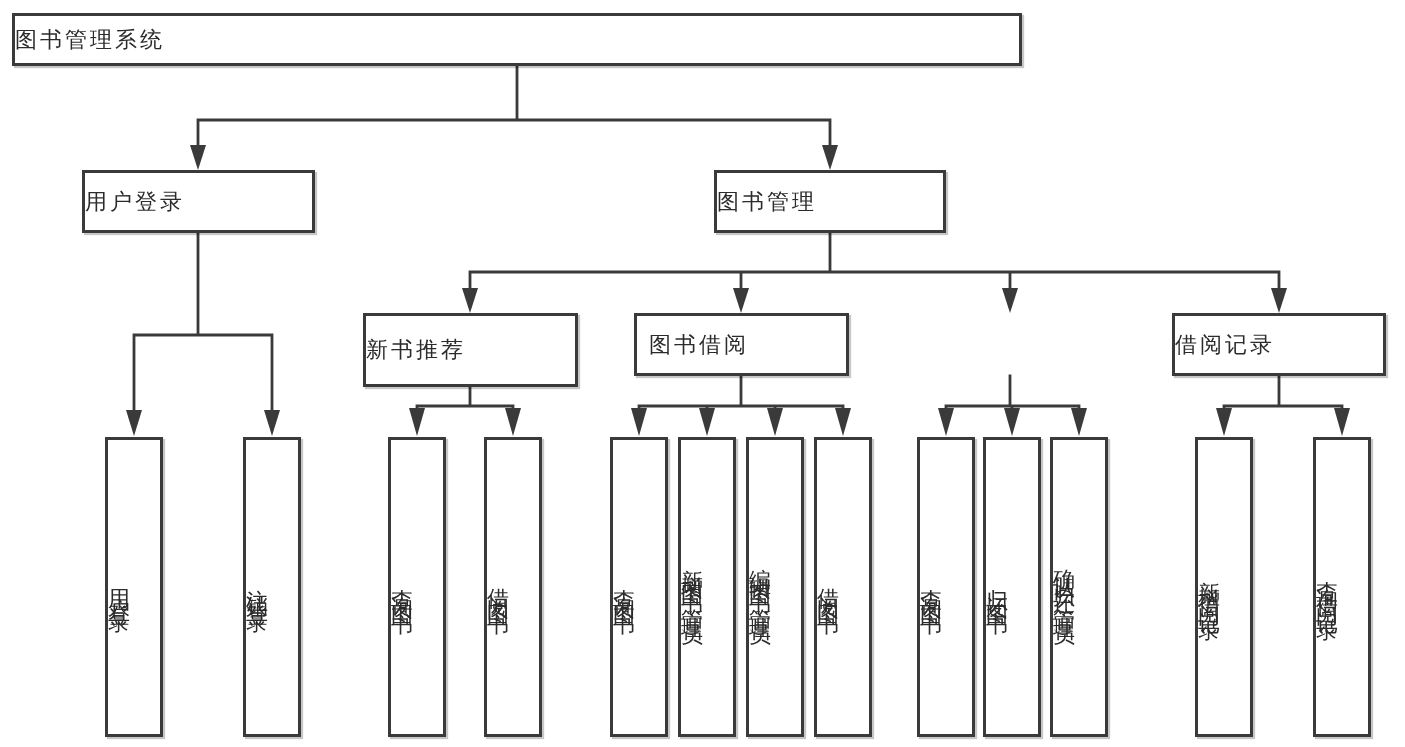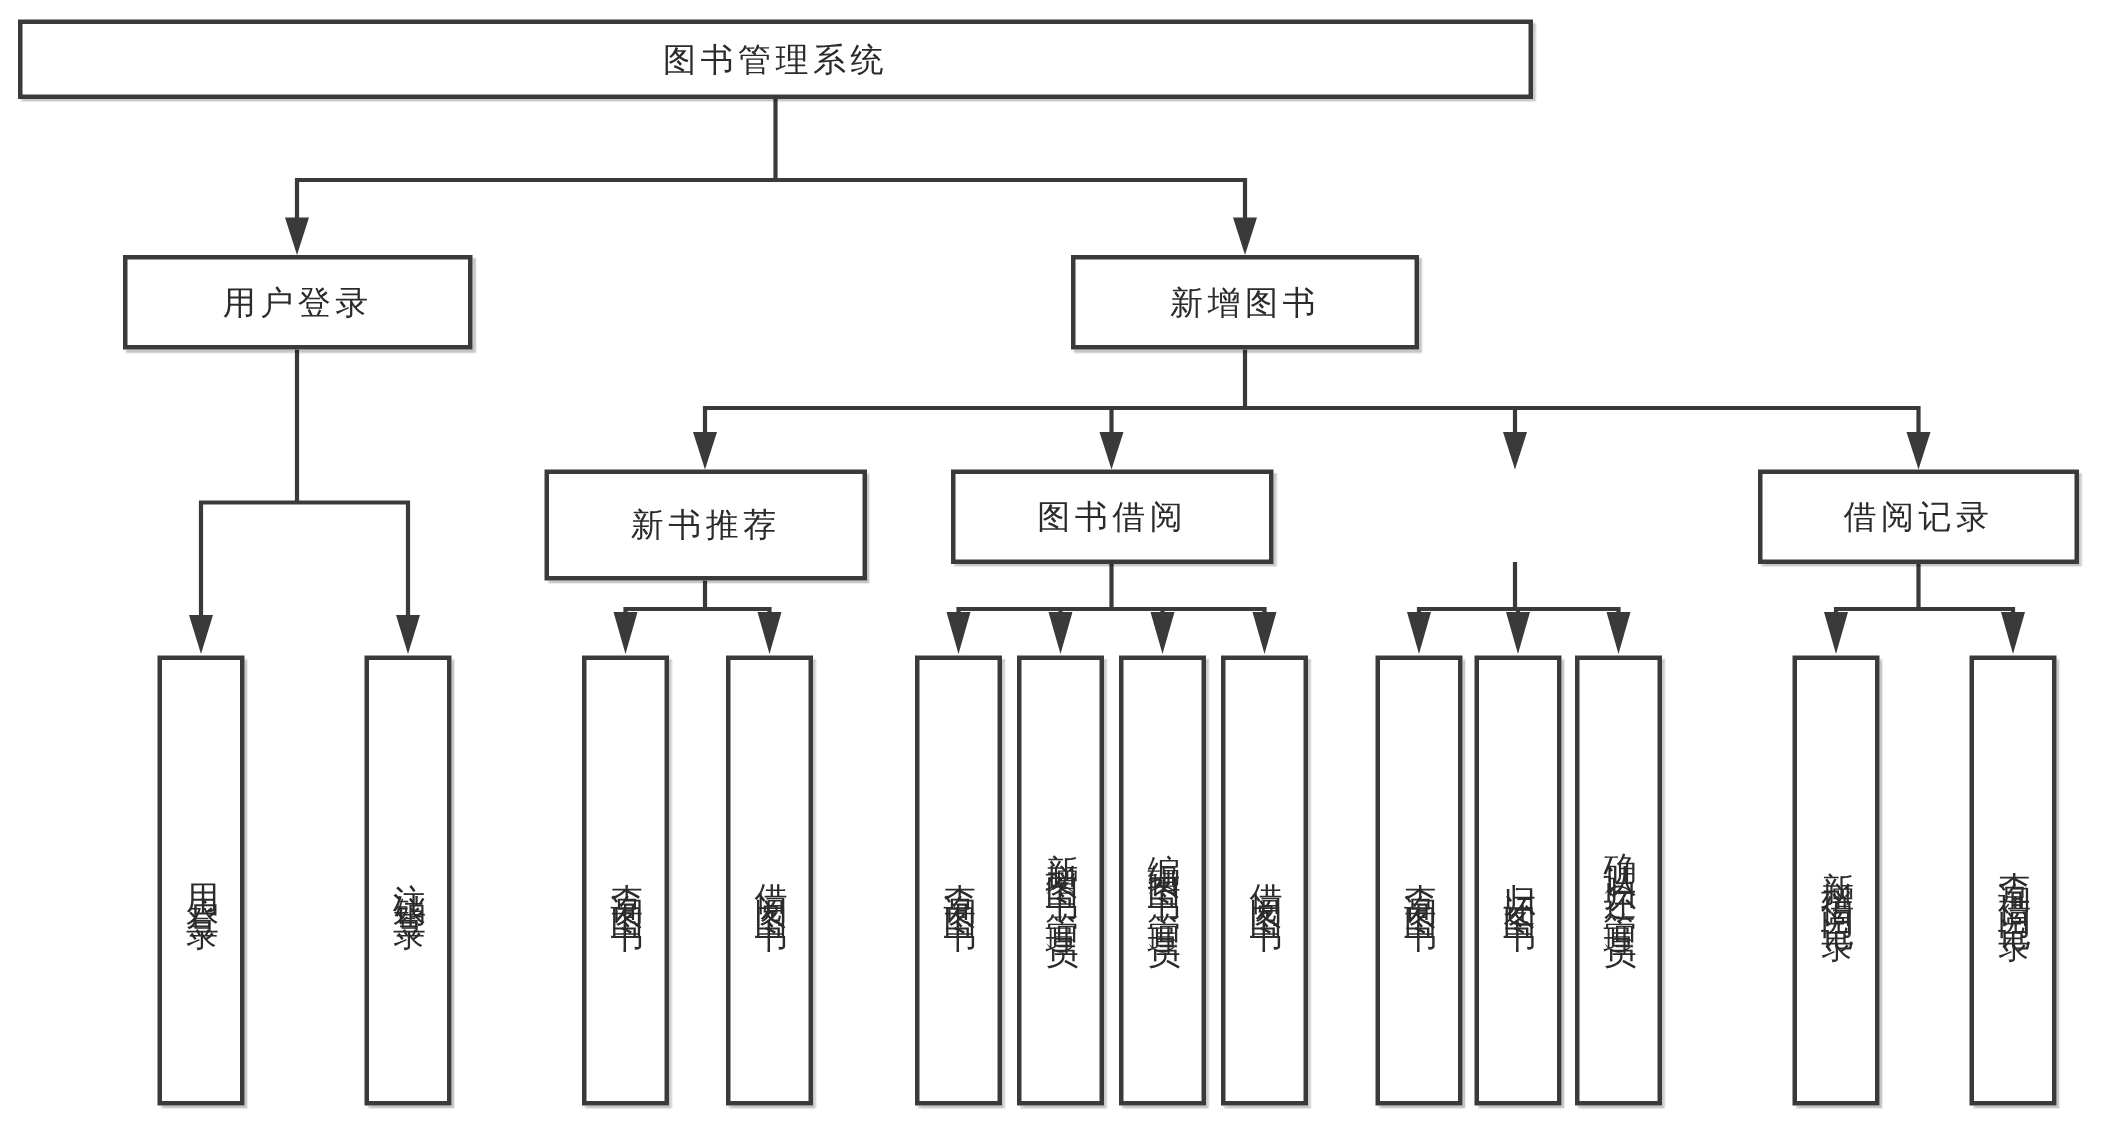--- a/index.html
+++ b/index.html
@@ -21,21 +21,21 @@
     width: 1405px; height: 747px;
     z-index: 1;
   }
   .node {
     position: absolute;
     background: #ffffff;
     border: 3px solid #3a3a3a;
     box-shadow: 2px 2px 1px rgba(0,0,0,0.22);
     display: flex;
     align-items: center;
-    justify-content: center;
+    justify-content: flex-start;
     z-index: 2;
   }
   .h-label {
     font-size: 22px;
     letter-spacing: 3px;
     color: #2b2b2b;
     white-space: nowrap;
   }
   .leaf .v-label {
     writing-mode: vertical-rl;
@@ -95,27 +95,27 @@
   </svg>
 
   <div class="node" style="left:12px; top:13px; width:1010px; height:53px;">
     <span class="h-label">图书管理系统</span>
   </div>
 
   <div class="node" style="left:82px; top:170px; width:233px; height:63px;">
     <span class="h-label">用户登录</span>
   </div>
   <div class="node" style="left:714px; top:170px; width:232px; height:63px;">
-    <span class="h-label">新增图书</span>
+    <span class="h-label">图书管理</span>
   </div>
 
   <div class="node" style="left:363px; top:313px; width:215px; height:74px;">
     <span class="h-label">新书推荐</span>
   </div>
-  <div class="node" style="left:634px; top:313px; width:215px; height:63px;">
+  <div class="node" style="left:634px; top:313px; width:215px; height:63px;padding-left:12px;">
     <span class="h-label">图书借阅</span>
   </div>
   <div class="node" style="left:1172px; top:313px; width:214px; height:63px;">
     <span class="h-label">借阅记录</span>
   </div>
 
   <div class="node leaf" style="left:105px; top:437px; width:58px; height:300px;">
     <span class="v-label">用户登录</span>
   </div>
   <div class="node leaf" style="left:243px; top:437px; width:58px; height:300px;">

